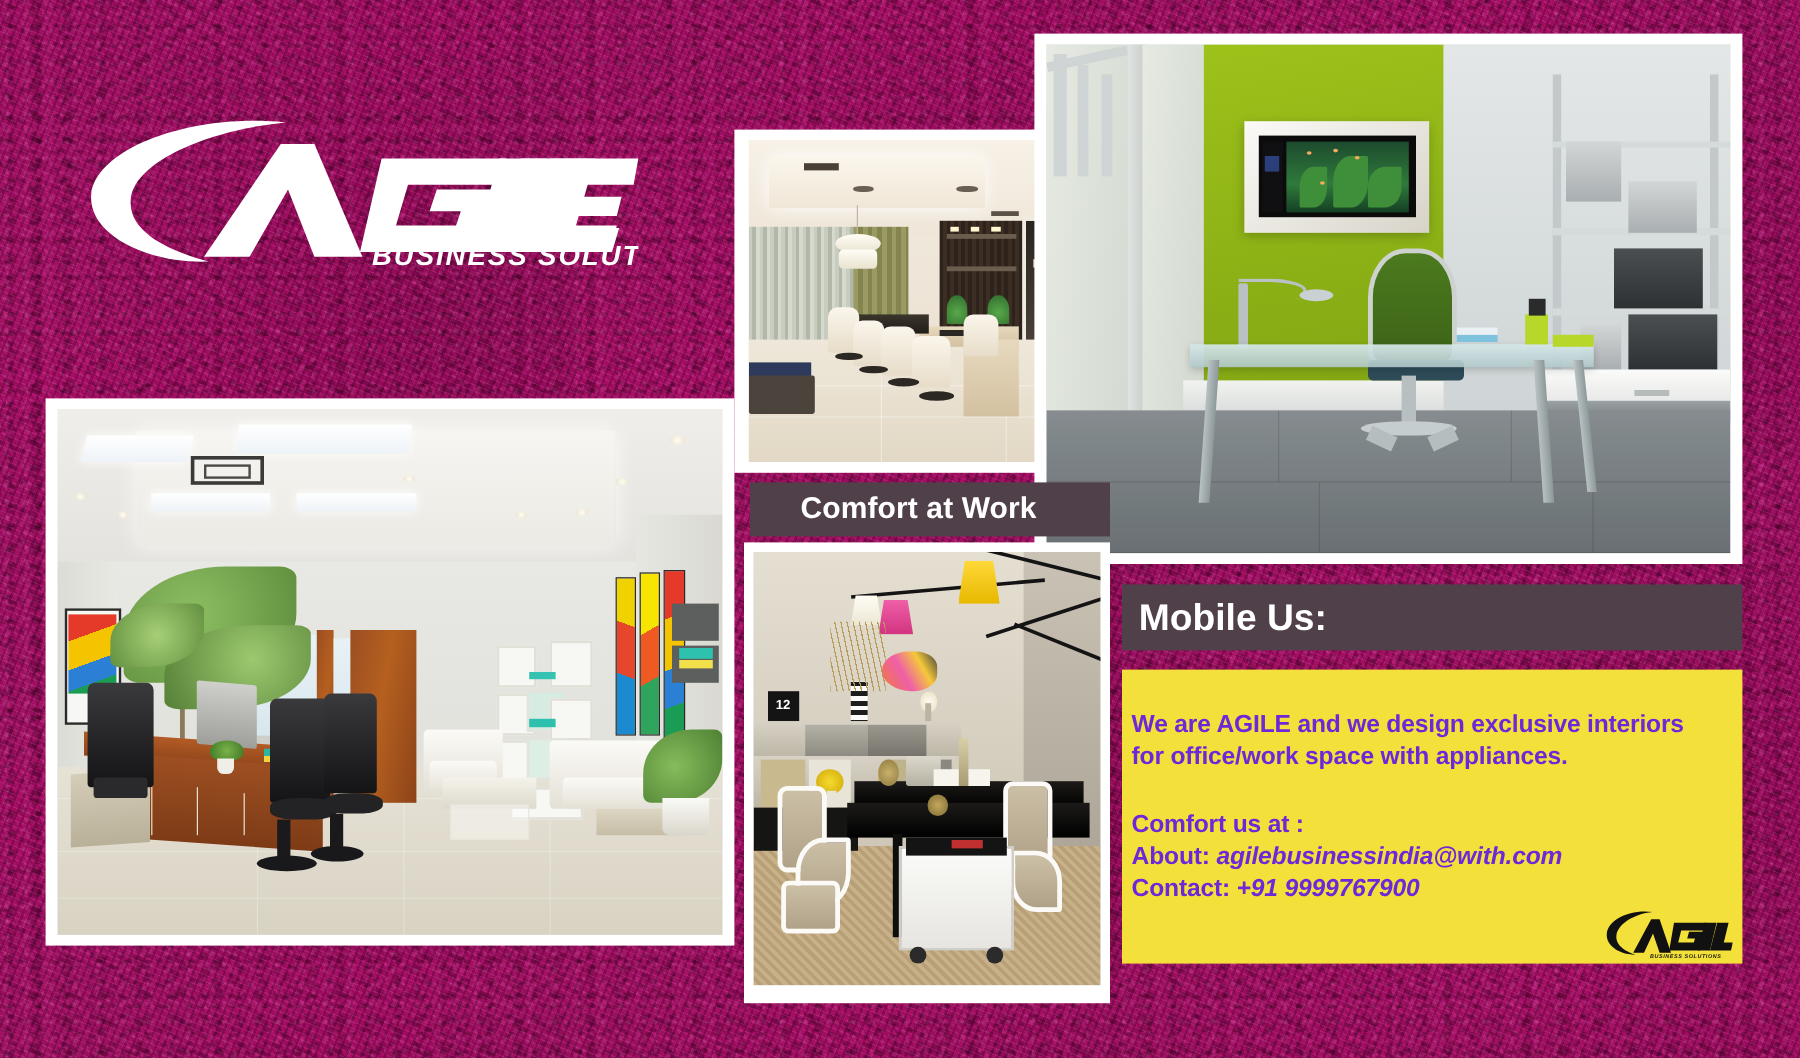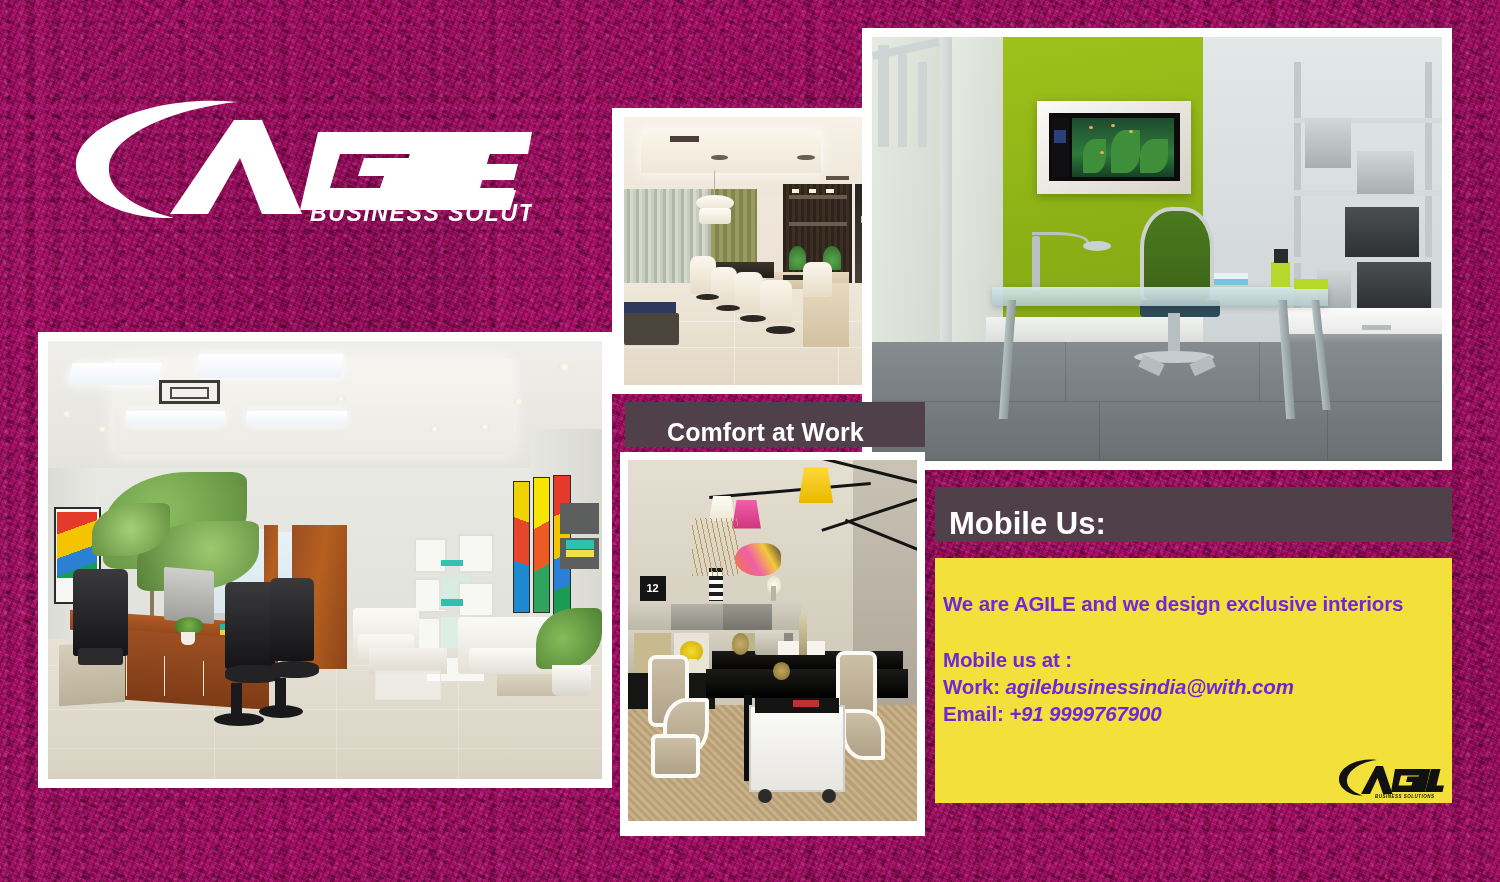--- a/index.html
+++ b/index.html
@@ -55,21 +55,21 @@
   .frame{ position:absolute; background:#ffffff; z-index:3; }
   .photo{ position:absolute; overflow:hidden; }
 
   
   #logo{ position:absolute; left:62px; top:92px; width:470px; height:135px; z-index:5; }
   #logo svg{ width:100%; height:100%; display:block; }
 
   
   .band{
     position:absolute; z-index:6; background:#50404A; color:#ffffff;
-    display:flex; align-items:flex-end;
+    display:flex; align-items:center;
   }
   #comfort-band{ left:625px; top:402px; width:300px; height:45px; padding-left:42px; }
   #comfort-band .txt{ font-size:25px; font-weight:bold; letter-spacing:.1px; }
 
   #about-band{ left:935px; top:487px; width:517px; height:55px; padding-left:14px; }
   #about-band .txt{ font-size:31px; font-weight:bold; }
 
   
   #about-box{
     position:absolute; left:935px; top:558px; width:517px; height:245px;
@@ -497,28 +497,29 @@
 <div id="comfort-band" class="band">
   <span class="txt">Comfort at Work</span>
 </div>
 
 <div id="about-band" class="band">
   <span class="txt">Mobile Us:</span>
 </div>
 
 <div id="about-box">
   <div class="line">We are AGILE and we design exclusive interiors</div>
+  <div class="line">for office/work space with appliances.</div>
   <div class="gap"></div>
-  <div class="line">Mobile us at :</div>
+  <div class="line">Comfort us at :</div>
   <div class="line">
-    <span>Work:</span>
+    <span>About:</span>
     <span class="ital">agilebusinessindia@with.com</span>
   </div>
   <div class="line">
-    <span>Email:</span>
+    <span>Contact:</span>
     <span class="ital">+91 9999767900</span>
   </div>
   <div id="about-logo">
     <svg viewBox="0 0 216 84" xmlns="http://www.w3.org/2000/svg">
       <path d="M82 6 C 44 1, 8 19, 6 42 C 4 63, 29 78, 54 77 C 41 73, 20 63, 22 45 C 24 26, 52 9, 82 6 Z" fill="#111111"></path>
       <path d="M50 74 L80 18 L94 18 L113 74 L94 74 L83 42 L68 74 Z" fill="#111111"></path>
       <path d="M118 24 L172 24 L168 37 L130 37 L125 57 L151 57 L153 50 L140 50 L143 39 L169 39 L161 70 L110 70 Z" fill="#111111"></path>
       <path d="M169 24 L189 24 L178 70 L158 70 Z" fill="#111111"></path>
       <path d="M190 24 L209 24 L201 57 L216 57 L213 70 L178 70 Z" fill="#111111"></path>
       <text x="78" y="82" font-family="Liberation Sans, sans-serif" font-size="9" font-weight="bold" font-style="italic" letter-spacing="1" fill="#111111">BUSINESS SOLUTIONS</text>

